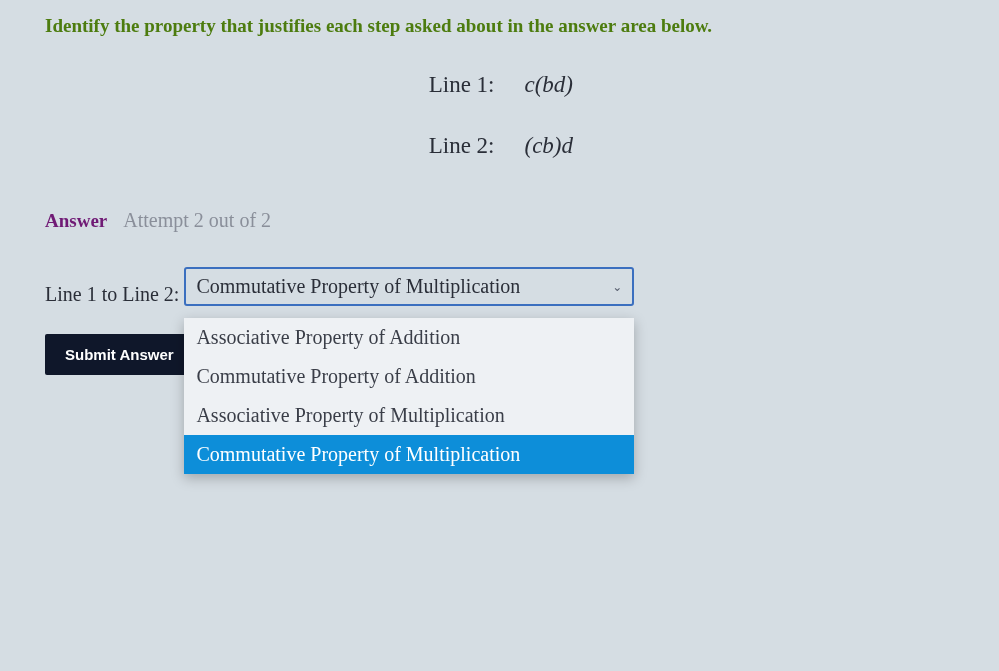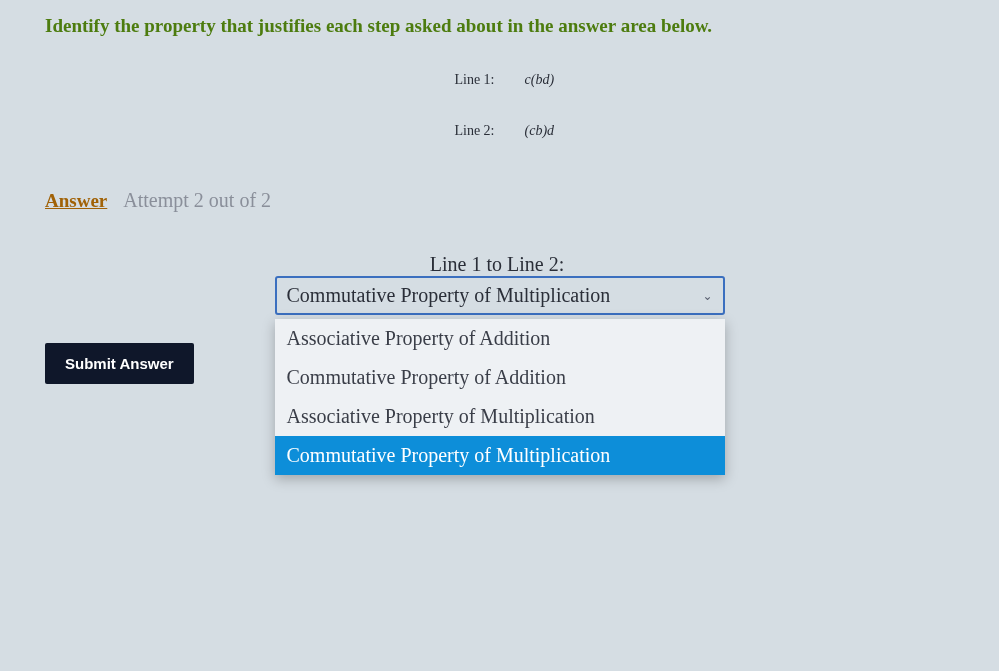--- a/index.html
+++ b/index.html
@@ -23,54 +23,52 @@
     }
     .lines-container {
       text-align: center;
       margin-bottom: 50px;
     }
     .line-row {
       display: flex;
       justify-content: center;
       align-items: flex-end;
       margin-bottom: 35px;
-      font-size: 14px;
+      font-size: 23px;
     }
     .line-label {
       font-family: Georgia, serif;
       width: 120px;
       text-align: right;
       margin-right: 30px;
     }
     .line-expr {
       font-family: 'Times New Roman', serif;
       font-style: italic;
       width: 100px;
       text-align: left;
     }
     .answer-header {
       margin-bottom: 35px;
     }
     .answer-label {
       font-size: 19px;
       font-weight: bold;
-      color: #a16207;
-      text-decoration: underline;
+      color: #701a75;
     }
     .attempt-text {
       font-size: 20px;
       color: #8a8f9a;
       margin-left: 12px;
     }
     .answer-row {
       display: flex;
-      align-items: center;
+      align-items: flex-end;
       margin-bottom: 28px;
       font-size: 20px;
-      flex-direction: column;
     }
     .answer-row-label {
       padding-top: 6px;
       padding-right: 5px;
     }
     .dropdown {
       position: relative;
       flex-shrink: 0;
     }
     .dropdown-selected {
@@ -94,21 +92,21 @@
       font-size: 12px;
       color: #5a6070;
     }
     .dropdown-options {
       position: absolute;
       top: 100%;
       left: 0;
       right: 0;
       background: #4d7c0f;
       box-shadow: 0 4px 12px rgba(0,0,0,0.25);
-      margin-top: 4px;
+      margin-top: 12px;
       z-index: 10;
     }
     .dropdown-option {
       padding: 8px 12px;
       font-size: 20px;
       font-family: Georgia, serif;
       color: #3a3e48;
       cursor: pointer;
       background: #eef1f4;
     }

